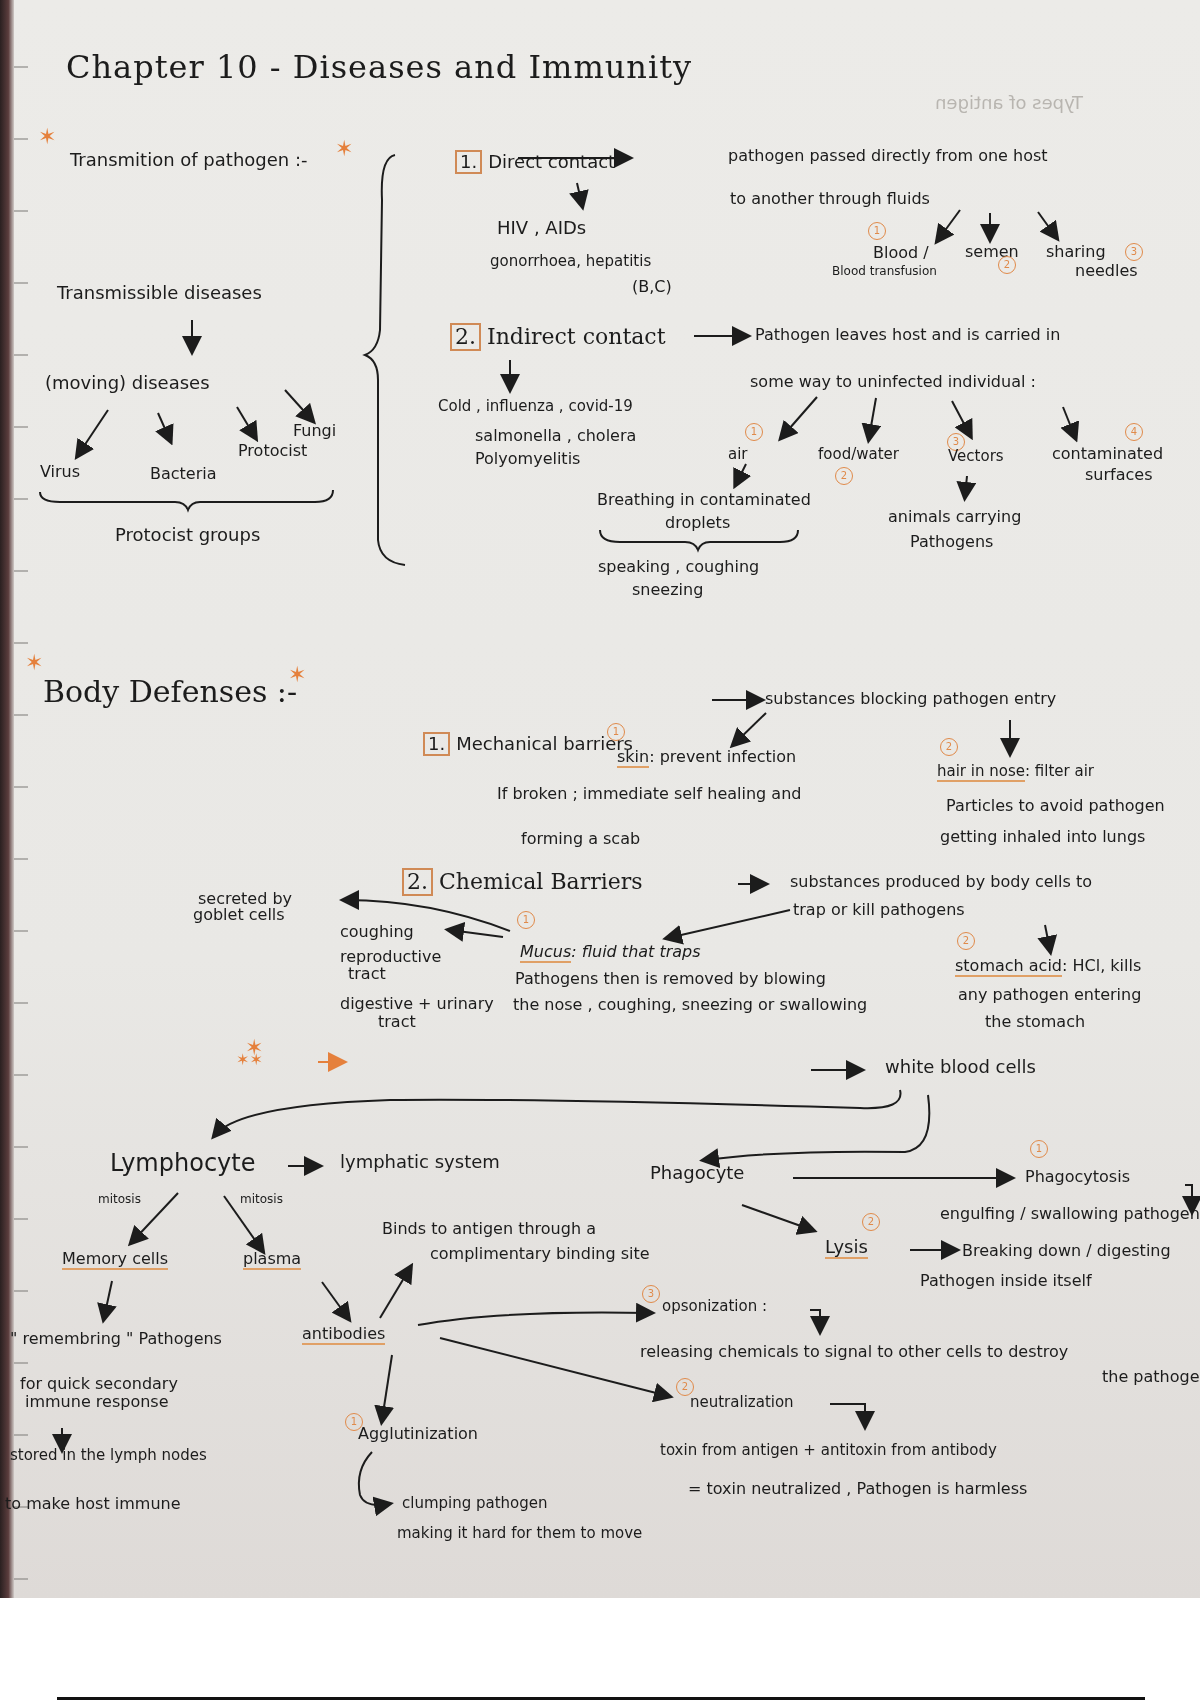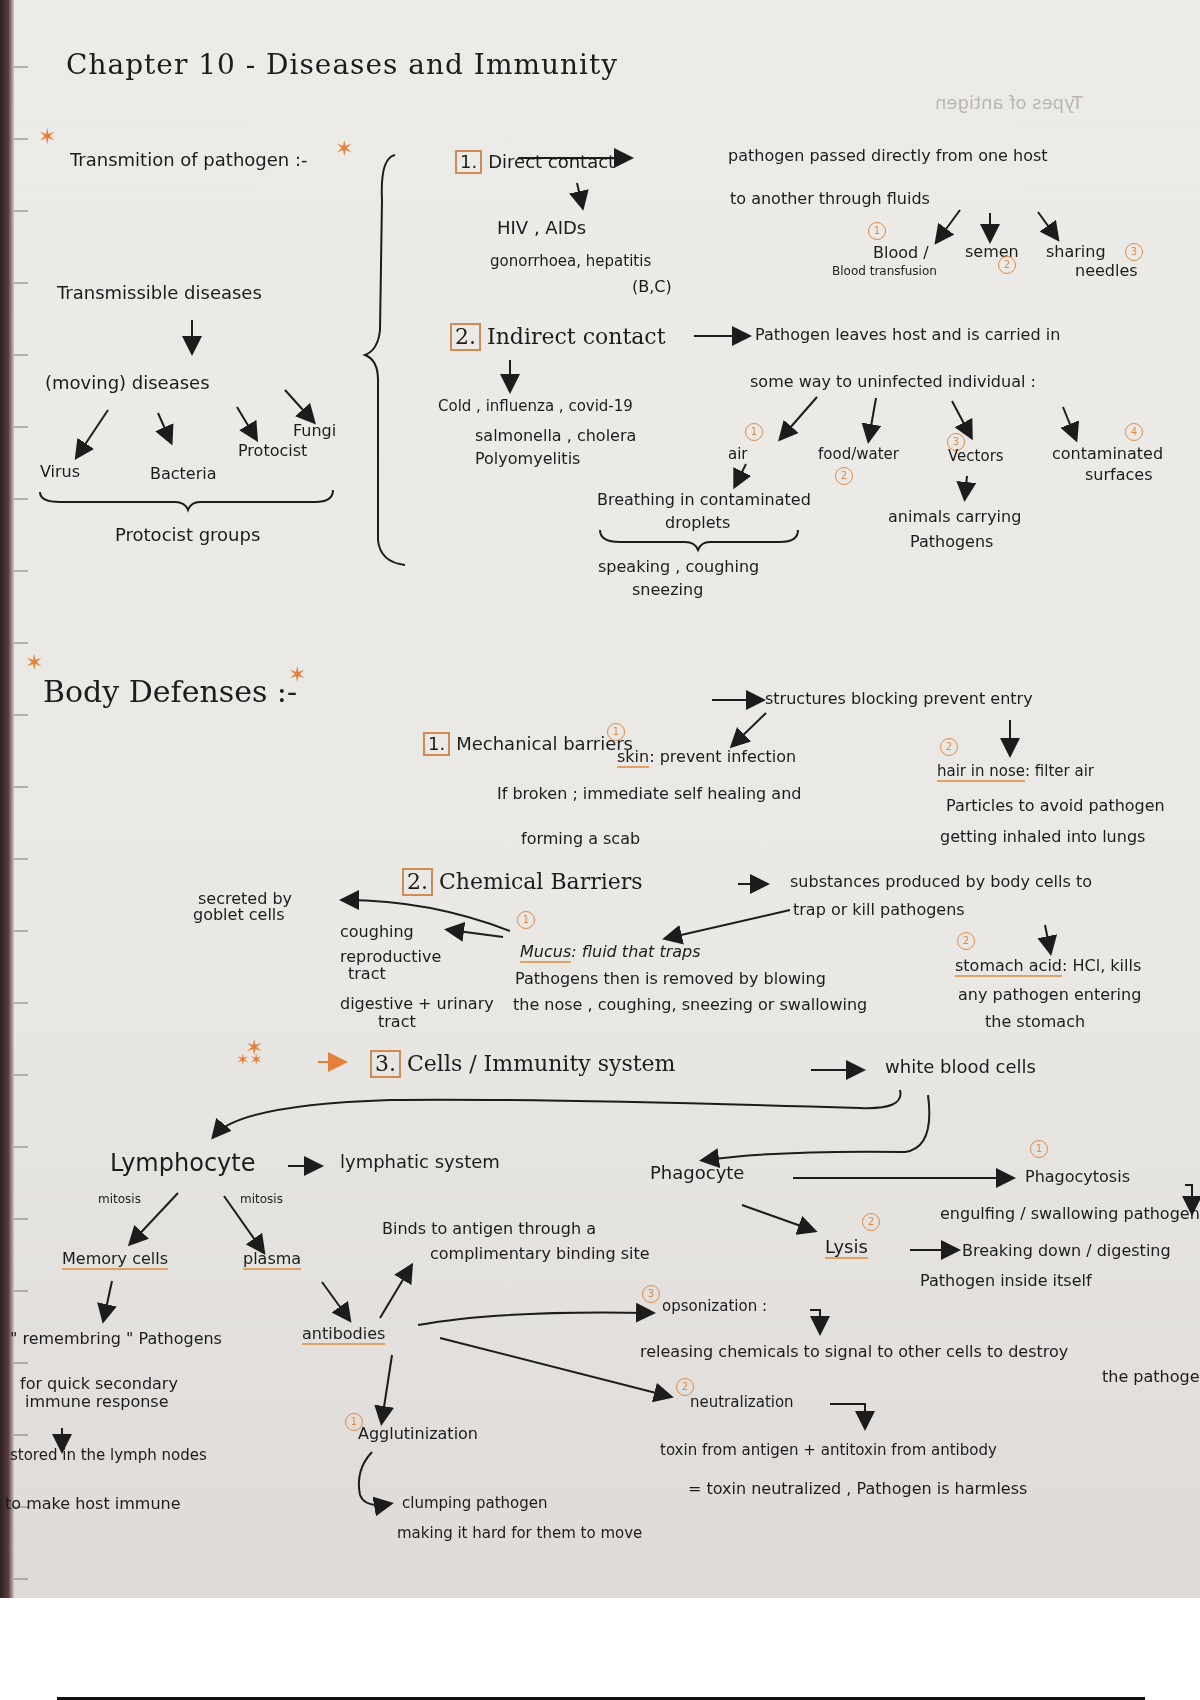--- a/index.html
+++ b/index.html
@@ -4,21 +4,21 @@
 <style>
   html,body{margin:0;padding:0;background:#fff;}
   body{width:1200px;height:1700px;position:relative;overflow:hidden;font-family:"DejaVu Sans",sans-serif;color:#1a1a1a;}
   .paper{position:absolute;left:0;top:0;width:1200px;height:1598px;background:linear-gradient(180deg,#ecebe8 0%,#e9e8e5 60%,#dedad7 100%);overflow:hidden;}
   .binder{position:absolute;left:0;top:0;width:14px;height:1598px;background:linear-gradient(90deg,#2a2020 0%,#5b3d3d 60%,#cfc9c6 100%);}
   .margin-ticks{position:absolute;left:14px;top:0;width:14px;height:1598px;
     background:repeating-linear-gradient(180deg,transparent 0 66px,#8d8b88 66px 68px,transparent 68px 72px);opacity:.6;}
   .rules{position:absolute;left:28px;right:0;top:0;height:1598px;
     background:repeating-linear-gradient(180deg,transparent 0 70px,#8f8f8c 70px 71.5px,transparent 71.5px 72px);background-size:100% 36.8px;opacity:.7;}
   .note{position:absolute;white-space:nowrap;font-family:"DejaVu Sans",sans-serif;color:#1c1c1c;line-height:1.1;}
-  .title{font-size:28px;font-family:"DejaVu Serif",serif;letter-spacing:1px;}
+  .title{font-size:32px;font-family:"DejaVu Serif",serif;letter-spacing:1px;}
   .h1{font-size:30px;font-family:"DejaVu Serif",serif;}
   .h2{font-size:22px;font-family:"DejaVu Serif",serif;}
   .t18{font-size:18px;}
   .t16{font-size:16px;}
   .t15{font-size:15px;}
   .t14{font-size:16px;}
   .t13{font-size:16px;}
   .t12{font-size:12px;}
   .ghost{color:#b8b5b0;transform:scaleX(-1);}
   .ul{border-bottom:2px solid #e0a066;}
@@ -157,21 +157,21 @@
   <div class="note t14" style="left:598px;top:558px;">speaking , coughing</div>
   <div class="note t14" style="left:632px;top:581px;">sneezing</div>
   <div class="note t14" style="left:888px;top:508px;">animals carrying</div>
   <div class="note t13" style="left:910px;top:533px;">Pathogens</div>
 
   <div class="star" style="left:25px;top:650px;">✶</div>
   <div class="star" style="left:288px;top:662px;">✶</div>
   <div class="note h1" style="left:43px;top:675px;">Body Defenses :-</div>
 
   <div class="note t18" style="left:423px;top:688px;margin-top:44px;"><span class="box">1.</span><span>Mechanical barriers</span></div>
-  <div class="note t16" style="left:765px;top:690px;">structures blocking prevent entry</div>
+  <div class="note t16" style="left:765px;top:690px;">substances blocking pathogen entry</div>
   <div class="num" style="left:607px;top:723px;">1</div>
   <div class="note t16" style="left:617px;top:748px;"><span class="ul">skin</span><span>: prevent infection</span></div>
   <div class="note t14" style="left:497px;top:785px;">If broken ; immediate self healing and</div>
   <div class="note t14" style="left:504px;top:830px;margin-left:17px;">forming a scab</div>
   <div class="num" style="left:940px;top:738px;">2</div>
   <div class="note t15" style="left:937px;top:763px;"><span class="ul">hair in nose</span><span>: filter air</span></div>
   <div class="note t13" style="left:946px;top:797px;">Particles to avoid pathogen</div>
   <div class="note t13" style="left:940px;top:828px;">getting inhaled into lungs</div>
 
   <div class="note h2" style="left:402px;top:868px;"><span class="box">2.</span><span>Chemical Barriers</span></div>
@@ -188,21 +188,20 @@
   <div class="note t14" style="left:520px;top:943px;font-style:italic;"><span class="ul">Mucus</span><span>: fluid that traps</span></div>
   <div class="note t13" style="left:515px;top:970px;">Pathogens then is removed by blowing</div>
   <div class="note t13" style="left:513px;top:996px;">the nose , coughing, sneezing or swallowing</div>
   <div class="num" style="left:957px;top:932px;">2</div>
   <div class="note t14" style="left:955px;top:957px;"><span class="ul">stomach acid</span><span>: HCl, kills</span></div>
   <div class="note t14" style="left:958px;top:986px;">any pathogen entering</div>
   <div class="note t14" style="left:985px;top:1013px;">the stomach</div>
 
   <div class="star" style="left:245px;top:1035px;">✶</div>
   <div class="star" style="left:236px;top:1050px;font-size:16px;">✶✶</div>
-  <div class="note h2" style="left:370px;top:1050px;"><span class="box">3.</span><span>Cells / Immunity system</span></div>
   <div class="note t18" style="left:885px;top:1057px;">white blood cells</div>
 
   <div class="note t18" style="left:110px;top:1150px;font-size:24px;">Lymphocyte</div>
   <div class="note t18" style="left:340px;top:1152px;">lymphatic system</div>
   <div class="note t12" style="left:98px;top:1193px;">mitosis</div>
   <div class="note t12" style="left:240px;top:1193px;">mitosis</div>
   <div class="note t16 ul" style="left:62px;top:1250px;">Memory cells</div>
   <div class="note t16 ul" style="left:243px;top:1250px;">plasma</div>
   <div class="note t14" style="left:10px;top:1330px;">" remembring " Pathogens</div>
   <div class="note t14" style="left:20px;top:1363px;margin-top:12px;">for quick secondary</div>

